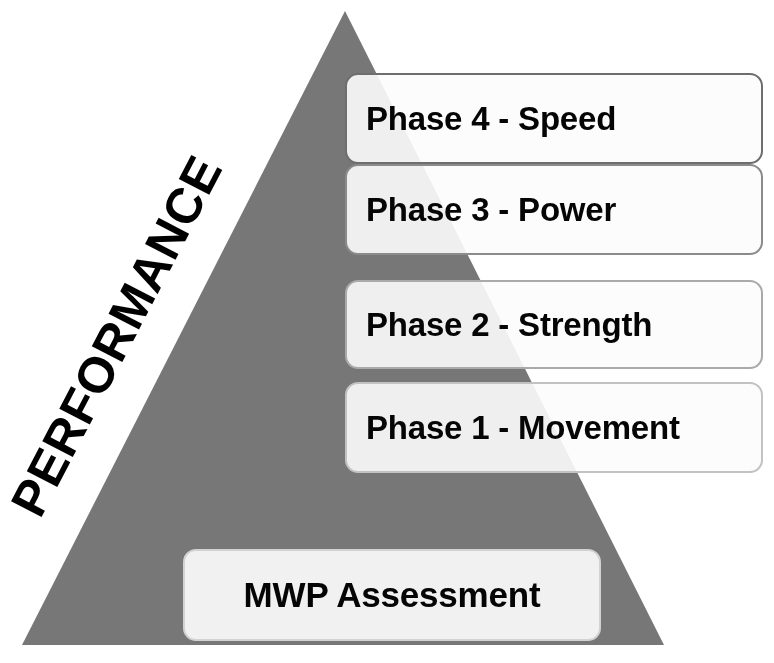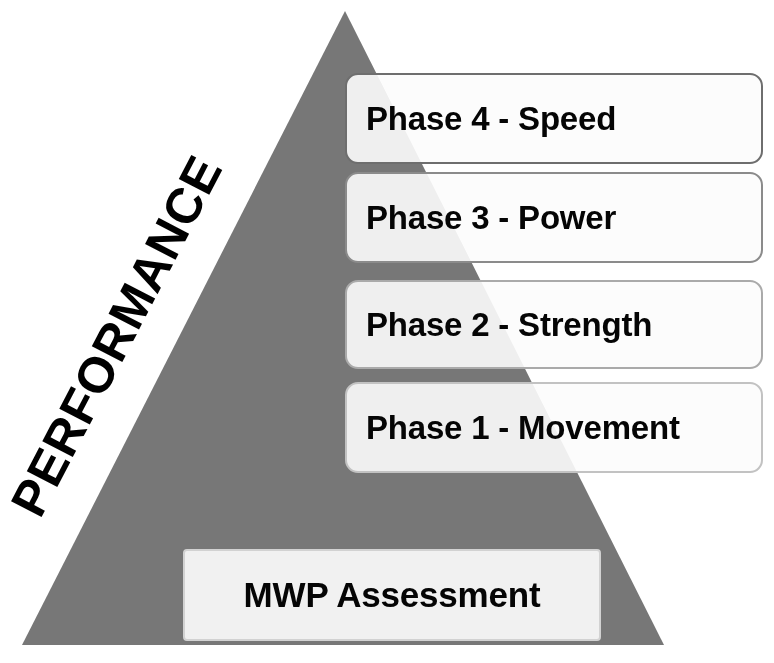--- a/index.html
+++ b/index.html
@@ -59,33 +59,33 @@
   .phase-box .phase-label {
     font-family: "Liberation Sans", "DejaVu Sans", sans-serif;
     font-weight: bold;
     font-size: 33px;
     color: #050505;
     white-space: nowrap;
     letter-spacing: -0.2px;
   }
 
   #phase-box-0 { left: 345px; top: 73px;  width: 418px; height: 91px; border: 2px solid #6e6e6e; }
-  #phase-box-1 { left: 345px; top: 172px; width: 418px; height: 91px; border: 2px solid #8b8b8b; }
+  #phase-box-1 { left: 345px; top: 164px; width: 418px; height: 91px; border: 2px solid #8b8b8b; }
   #phase-box-2 { left: 345px; top: 280px; width: 418px; height: 89px; border: 2px solid #aaaaaa; }
   #phase-box-3 { left: 345px; top: 382px; width: 418px; height: 91px; border: 2px solid #c2c2c2; text-align: right; }
 
   
   #assessment-box {
     position: absolute;
     left: 183px;
     top: 549px;
     width: 418px;
     height: 92px;
     box-sizing: border-box;
-    border-radius: 4px;
+    border-radius: 13px;
     border: 2px solid #d2d2d2;
     background: #f1f1f1;
     display: flex;
     align-items: center;
     justify-content: center;
   }
   #assessment-box .assessment-label {
     font-family: "Liberation Sans", "DejaVu Sans", sans-serif;
     font-weight: bold;
     font-size: 35px;

